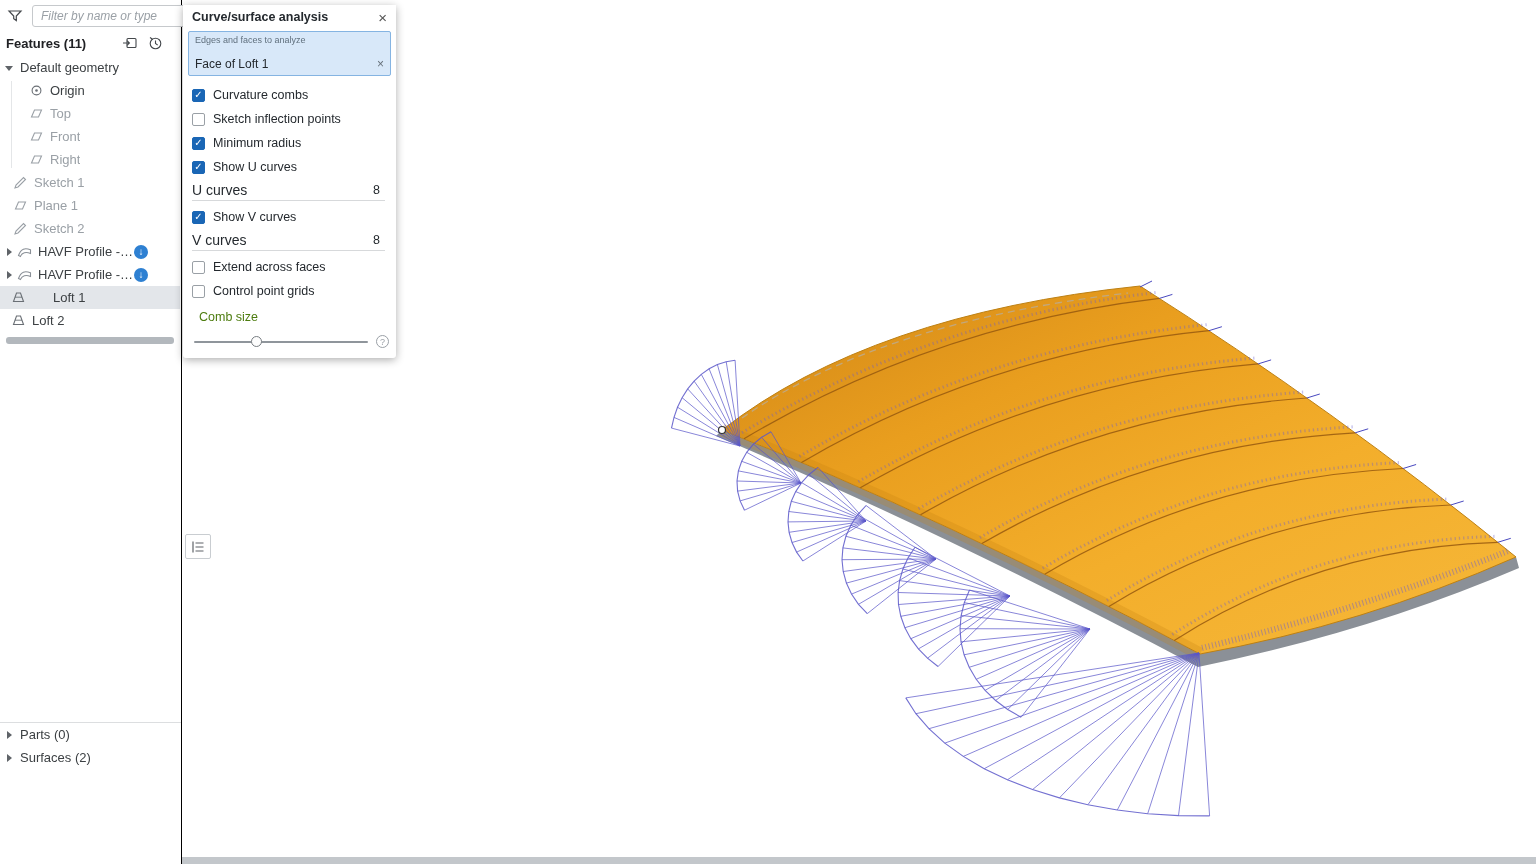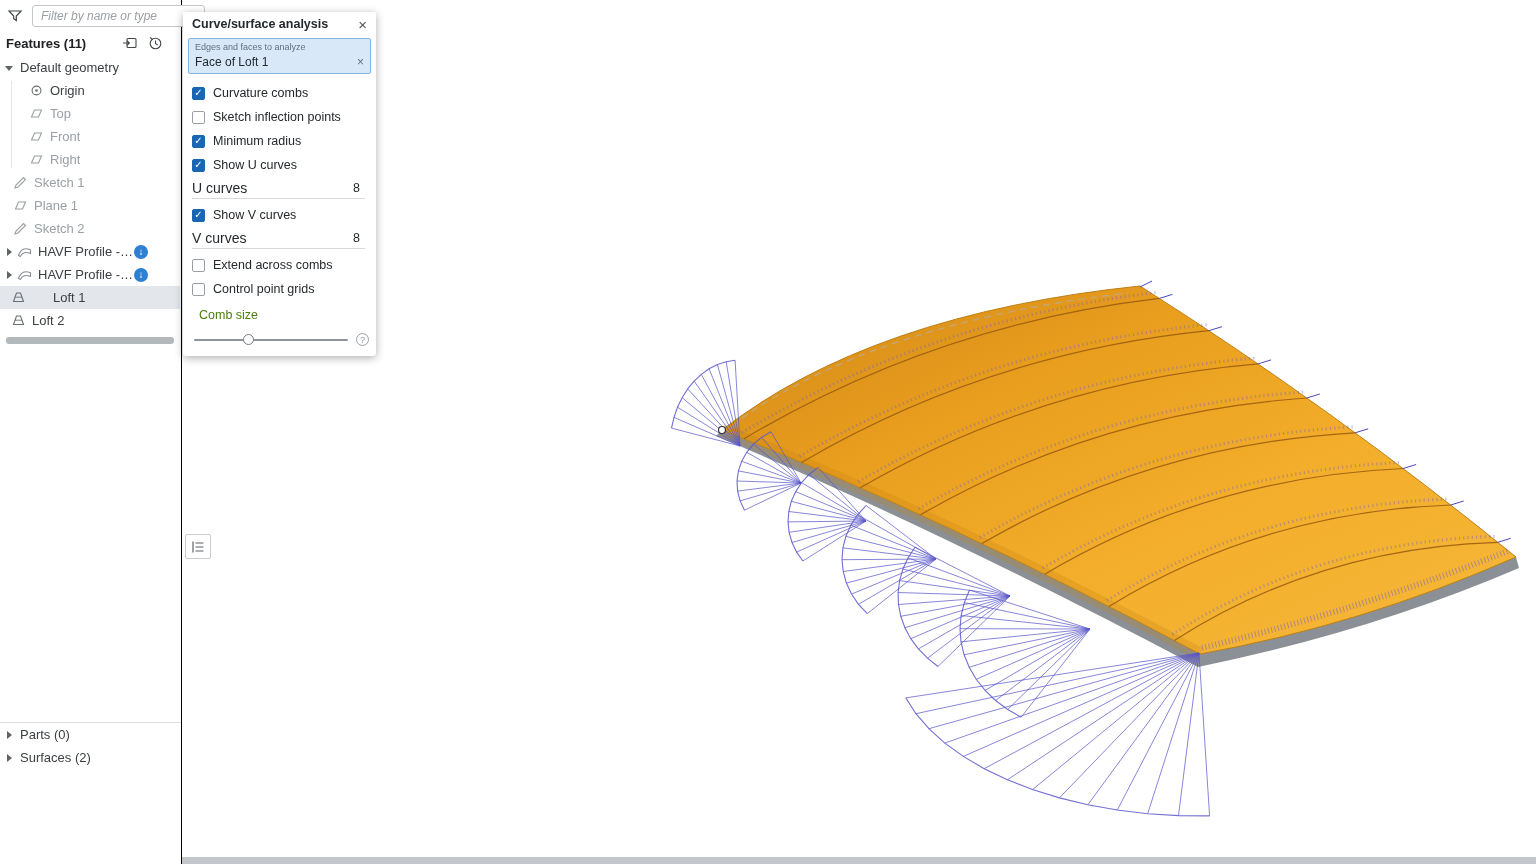--- a/index.html
+++ b/index.html
@@ -47,29 +47,29 @@
            background:#2e80d2; color:#fff; font-size:10px; line-height:14px; text-align:center; }
   .badge::after { content:"↓"; }
   .tree-scrollbar { position:absolute; left:6px; right:6px; top:281px; height:7px;
                     background:#b3b8bd; border-radius:3px; }
   .bottom-div { position:absolute; top:722px; left:0; right:0; height:1px; background:#dcdee0; }
   .sec-row { position:absolute; left:0; right:1px; }
   .sec-row .lbl { font-weight:700; font-weight:400; color:#3c4043; }
   .sec1 { top:723px; } .sec2 { top:746px; }
 
   
-  .dialog { position:absolute; left:183px; top:12px; width:193px; background:#fff; z-index:6;
+  .dialog { position:absolute; left:183px; top:5px; width:213px; background:#fff; z-index:6;
             box-shadow:0 2px 9px rgba(0,0,0,.32); border-radius:0 0 3px 3px; padding-bottom:6px; }
   .dlg-title-row { display:flex; align-items:center; height:24px; padding:0 9px; }
   .dlg-title { font-size:12.5px; font-weight:700; color:#24292e; }
   .dlg-close { margin-left:auto; font-size:15px; color:#555; cursor:pointer; line-height:1; }
   .sel-field { margin:2px 5px 7px; background:#d8e8f9; border:1px solid #85b4e2; border-radius:2px;
                padding:3px 6px 4px; cursor:pointer; }
   .sel-label { font-size:9px; color:#60707e; }
-  .sel-value-row { display:flex; align-items:center; margin-top:3px; }
+  .sel-value-row { display:flex; align-items:center; margin-top:12px; }
   .sel-value { font-size:12px; color:#24292e; }
   .sel-clear { margin-left:auto; font-size:12px; color:#66707a; cursor:pointer; }
   .cb-row { display:flex; align-items:center; height:24px; padding:0 9px; cursor:pointer; }
   .cb { width:13px; height:13px; flex:none; border:1px solid #9aa0a6; border-radius:2px; background:#fff;
         display:inline-flex; align-items:center; justify-content:center; }
   .cb.checked { background:#1a66b5; border-color:#1a66b5; }
   .cb.checked::after { content:"✓"; color:#fff; font-size:10px; line-height:1; }
   .cb-label { margin-left:8px; font-size:12.5px; color:#24292e; }
   .num-row { display:flex; align-items:center; height:22px; margin:0 11px 4px 9px;
              border-bottom:1px solid #d7d9db; }
@@ -430,21 +430,21 @@
       <span class="cb-label">Show V curves</span>
     </div>
 
     <div class="num-row">
       <span class="num-label">V curves</span>
       <span class="num-value">8</span>
     </div>
 
     <div class="cb-row">
       <span class="cb"></span>
-      <span class="cb-label">Extend across combs</span>
+      <span class="cb-label">Extend across faces</span>
     </div>
     <div class="cb-row">
       <span class="cb"></span>
       <span class="cb-label">Control point grids</span>
     </div>
 
     <div class="comb-label">Comb size</div>
     <div class="slider-row">
       <div class="slider">
         <div class="slider-handle" id="comb-handle" style="left: 36%;"></div>

